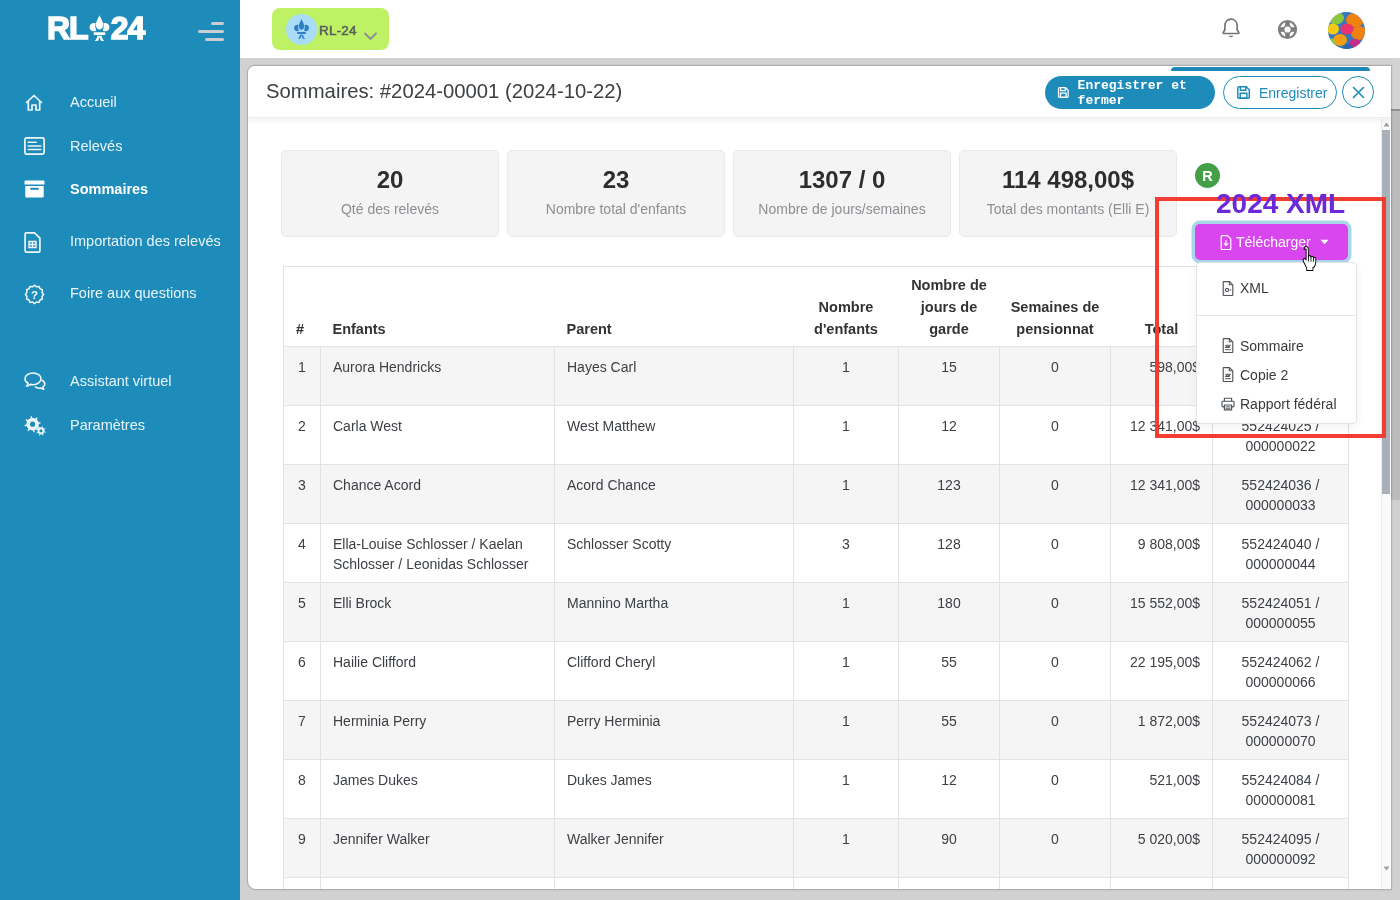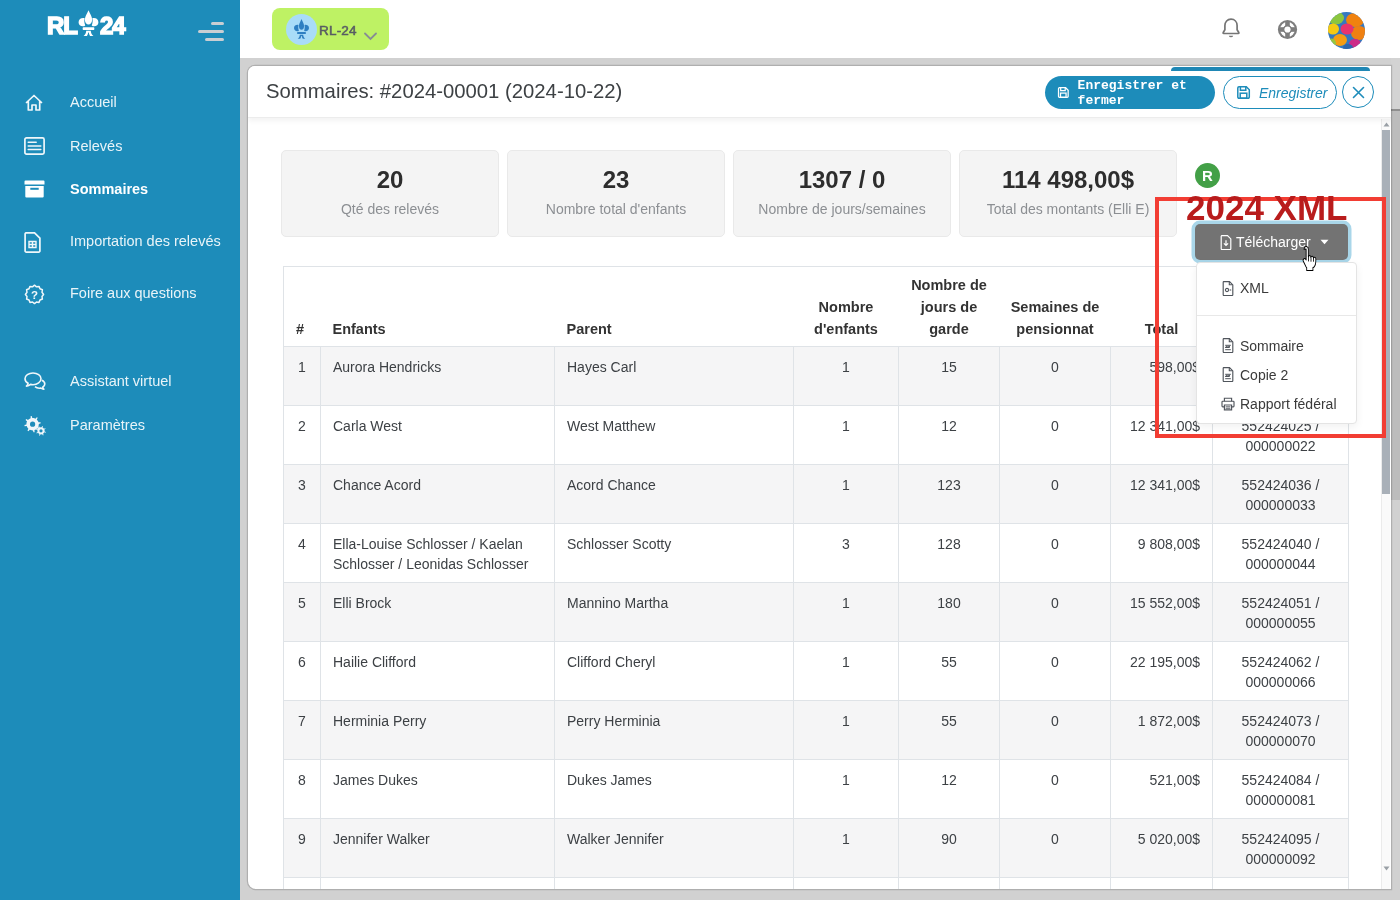--- a/index.html
+++ b/index.html
@@ -1,20 +1,20 @@
 <!DOCTYPE html>
 <html><head>
 <meta charset="utf-8">
 <style>
   * { margin:0; padding:0; box-sizing:border-box; }
   html,body { width:1400px; height:900px; overflow:hidden; font-family:"Liberation Sans", sans-serif; background:#d1d1d1; }
 
   
   #sidebar { position:absolute; left:0; top:0; width:240px; height:900px; background:#1d8cba; z-index:5; }
-  .logo { position:absolute; left:47px; top:10px; color:#fff; font-weight:bold; font-size:24px; letter-spacing:-1px; -webkit-text-stroke:1.5px #fff; }
+  .logo { position:absolute; left:47px; top:10px; color:#fff; font-weight:bold; font-size:32px; letter-spacing:-1px; -webkit-text-stroke:1.5px #fff; }
   .menu-item { position:absolute; left:0; width:240px; height:44px; display:flex; align-items:center; color:rgba(255,255,255,0.9); font-size:14.5px; }
   .menu-item .mi-icon { position:absolute; left:24px; width:20px; height:20px; }
   .menu-item .mi-txt { position:absolute; left:70px; line-height:21.5px; width:152px; }
   .menu-item.active { color:#fff; font-weight:bold;text-decoration:underline; }
 
   
   #topbar { position:absolute; left:240px; top:0; width:1160px; height:58px; background:#fff; z-index:4; }
   #chip { position:absolute; left:32px; top:8px; width:117px; height:42px; background:#bef264; border-radius:8px; }
   #chip .circ { position:absolute; left:14px; top:6px; width:31px; height:31px; border-radius:50%; background:#a9dcf8; }
   #chip .lbl { position:absolute; left:47px; top:14.5px; font-size:13.5px; color:#585d63; font-weight:normal; -webkit-text-stroke:0.55px #585d63; white-space:nowrap; letter-spacing:0.2px; }
@@ -22,21 +22,21 @@
   
   #backdrop { position:absolute; left:240px; top:58px; width:1160px; height:842px; background:#d1d1d1; z-index:1; }
   #sliver { position:absolute; left:1171px; top:66.5px; width:199px; height:4.5px; background:#1f87b5; border-radius:5px 5px 0 0; z-index:4; }
 
   
   #card { position:absolute; left:248px; top:66px; width:1143px; height:823px; background:#fff; border-radius:7px 0 0 8px; z-index:3; overflow:hidden; box-shadow:0 0 0 1.2px rgba(0,0,0,0.16); }
   #card-header { position:absolute; left:0; top:0; width:1175px; height:52px; background:#fff; border-bottom:1px solid #ececec; box-shadow:0 3px 5px rgba(0,0,0,0.05); z-index:2; }
   #card-title { position:absolute; left:18px; top:14px; font-size:20.3px; color:#3d4144; }
   .btn { position:absolute; display:flex; align-items:center; justify-content:center; border-radius:17px; font-size:14px; height:33px; }
   #btn1 { left:797px; top:10px; width:170px; background:#1d8cba; color:#fff; font-weight:bold; font-size:13px; justify-content:flex-start; }
-  #btn2 { left:975px; top:10px; width:114px; background:#fff; color:#1d8cba; border:1px solid #1d8cba; font-size:14px; justify-content:flex-start;font-style:italic; }
+  #btn2 { left:975px; top:10px; width:114px; background:#fff; color:#1d8cba; border:1px solid #1d8cba; font-size:14px; justify-content:flex-start; }
   #btnx { left:1094px; top:10px; width:32px; height:32px; border-radius:50%; background:#fff; border:1px solid #1d8cba; }
 
   
   .stat { position:absolute; top:84px; width:218px; height:87px; background:#f4f4f4; border:1px solid #e9e9e9; border-radius:5px; text-align:center; }
   .stat .num { margin-top:15px; font-size:24px; font-weight:bold; color:#2d2d2d; }
   .stat .lab { margin-top:7px; font-size:14px; color:#8c8f93; }
 
   
   #tbl { position:absolute; left:35px; top:200px; width:1065px; border-collapse:collapse; font-size:14px; color:#3d4145; table-layout:fixed; }
   #tbl th { height:80px; vertical-align:bottom; padding:0 6px 6px 6px; font-size:14.5px; color:#333; line-height:22px; border:1px solid #dfe3e7; border-left:none; border-right:none; }
@@ -47,22 +47,22 @@
   #tbl td.r { text-align:right; }
   #tbl th:first-child, #tbl td:first-child { border-left:1px solid #dfe3e7; }
   #tbl th:last-child, #tbl td:last-child { border-right:1px solid #dfe3e7; }
 
   
   #vtrack { position:absolute; left:1133px; top:53px; width:9px; height:770px; background:#fafafa; border-left:1px solid #ebebeb; }
   #vthumb { position:absolute; left:1134px; top:64px; width:8px; height:364px; background:#a9b0b8; }
 
   
   #rbadge { position:absolute; left:1195px; top:163px; width:25px; height:25px; border-radius:50%; background:#43a047; color:#fff; font-weight:bold; font-size:15px; text-align:center; line-height:25px; z-index:60; }
-  #xmltitle { position:absolute; left:1186px; top:188px; font-size:35px; font-weight:bold; color:#b91c1c; z-index:60; }
-  #dlbtn { position:absolute; left:1195px; top:224px; width:153px; height:36px; background:#737373; border-radius:5px; box-shadow:0 0 0 3.5px #a9d6e9; z-index:60; display:flex; align-items:center; color:#fff; font-size:14px; }
+  #xmltitle { position:absolute; left:1216px; top:188px; font-size:28px; font-weight:bold; color:#6d28d9; z-index:60; }
+  #dlbtn { position:absolute; left:1195px; top:224px; width:153px; height:36px; background:#d946ef; border-radius:5px; box-shadow:0 0 0 3.5px #a9d6e9; z-index:60; display:flex; align-items:center; color:#fff; font-size:14px; }
   #ddpanel { position:absolute; left:1196px; top:262px; width:161px; height:162px; background:#fff; border:1px solid #e4e4e4; border-radius:4px; box-shadow:0 3px 8px rgba(0,0,0,0.06); z-index:60; font-size:14px; color:#3a3a3a; }
   .dditem { position:absolute; display:flex; align-items:center; }
   #ddsep { position:absolute; left:0; top:52px; width:159px; height:1px; background:#e8e8e8; }
 
   
   #redrect { position:absolute; left:1155px; top:197px; width:231px; height:241px; border:4px solid #f23d33; z-index:50; }
 
   #cursor { position:absolute; left:1300px; top:246px; z-index:70; }
 </style>
 </head>

